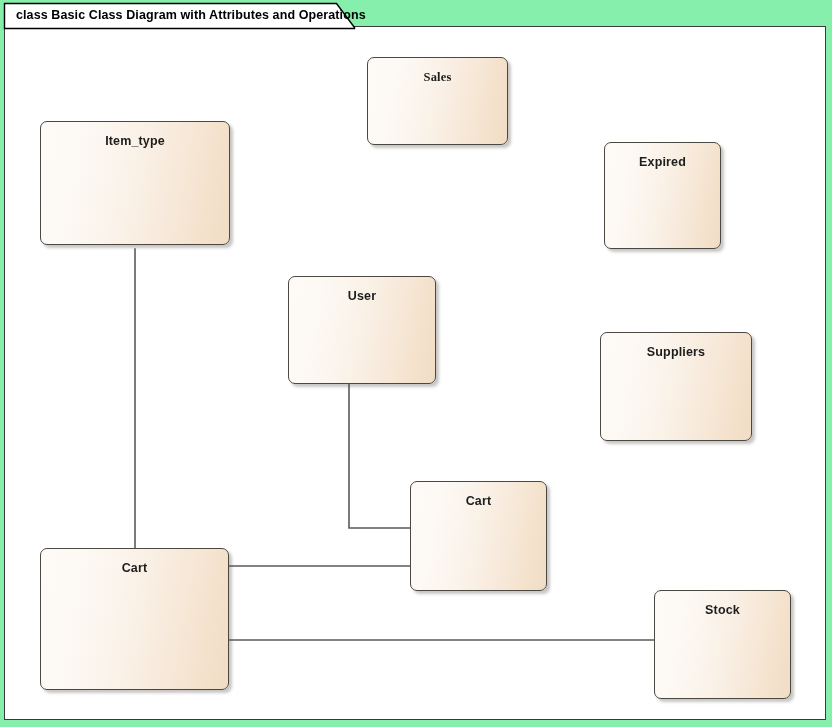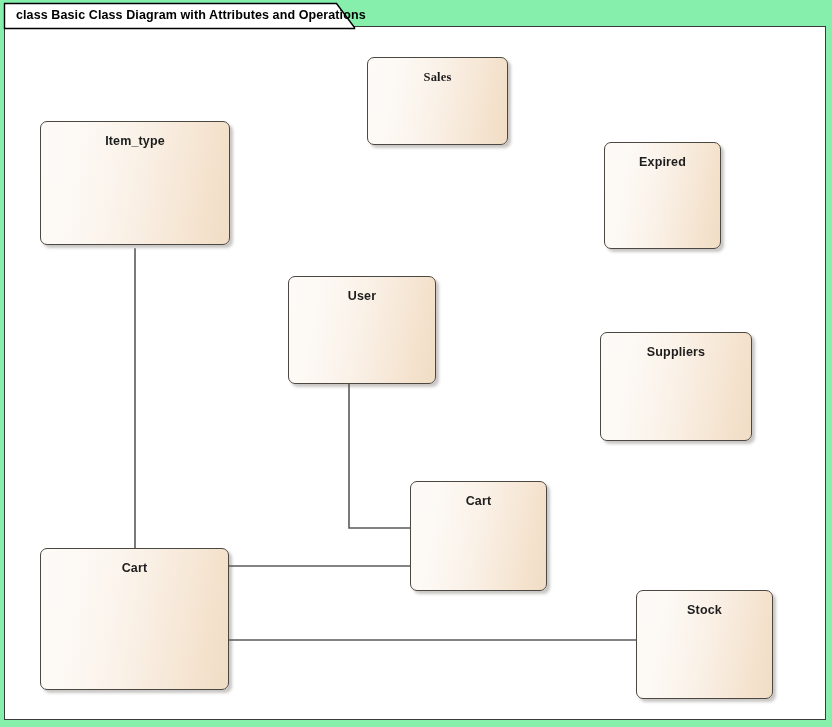--- a/index.html
+++ b/index.html
@@ -147,17 +147,17 @@
   </div>
 
   <div class="class-box" style="left:410px; top:481px; width:137px; height:110px;padding-left:19px;">
     <div class="class-name">Cart</div>
   </div>
 
   <div class="class-box" style="left:40px; top:548px; width:189px; height:142px;">
     <div class="class-name">Cart</div>
   </div>
 
-  <div class="class-box" style="left:636px; top:590px; width:137px; height:109px;padding-left:40px;">
+  <div class="class-box" style="left:654px; top:590px; width:137px; height:109px;padding-left:40px;">
     <div class="class-name">Stock</div>
   </div>
 
 </div>
 
 </body></html>

